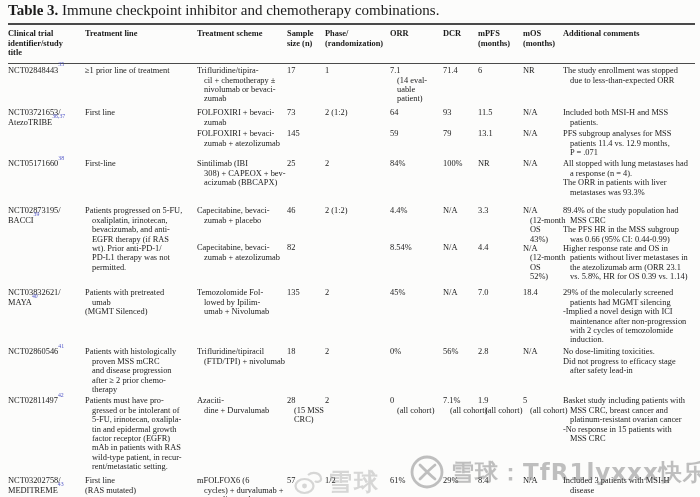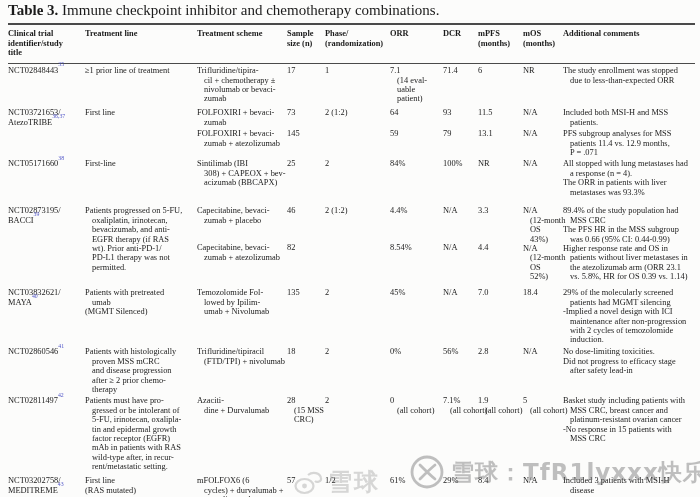--- a/index.html
+++ b/index.html
@@ -499,21 +499,21 @@
             </div>
           </td>
           <td>
             <div class="para">
               <div class="ln">Patients must have pro-</div>
               <div class="ln cont">gressed or be intolerant of</div>
               <div class="ln cont">5-FU, irinotecan, oxalipla-</div>
               <div class="ln cont">tin and epidermal growth</div>
               <div class="ln cont">factor receptor (EGFR)</div>
               <div class="ln cont">mAb in patients with RAS</div>
-              <div class="ln cont">wild-type after, in recur-</div>
+              <div class="ln cont">wild-type patient, in recur-</div>
               <div class="ln cont">rent/metastatic setting.</div>
             </div>
           </td>
           <td>
             <div class="arm arm0">
               <div class="ln">Azaciti-</div>
               <div class="ln cont">dine + Durvalumab</div>
             </div>
           </td>
           <td>

